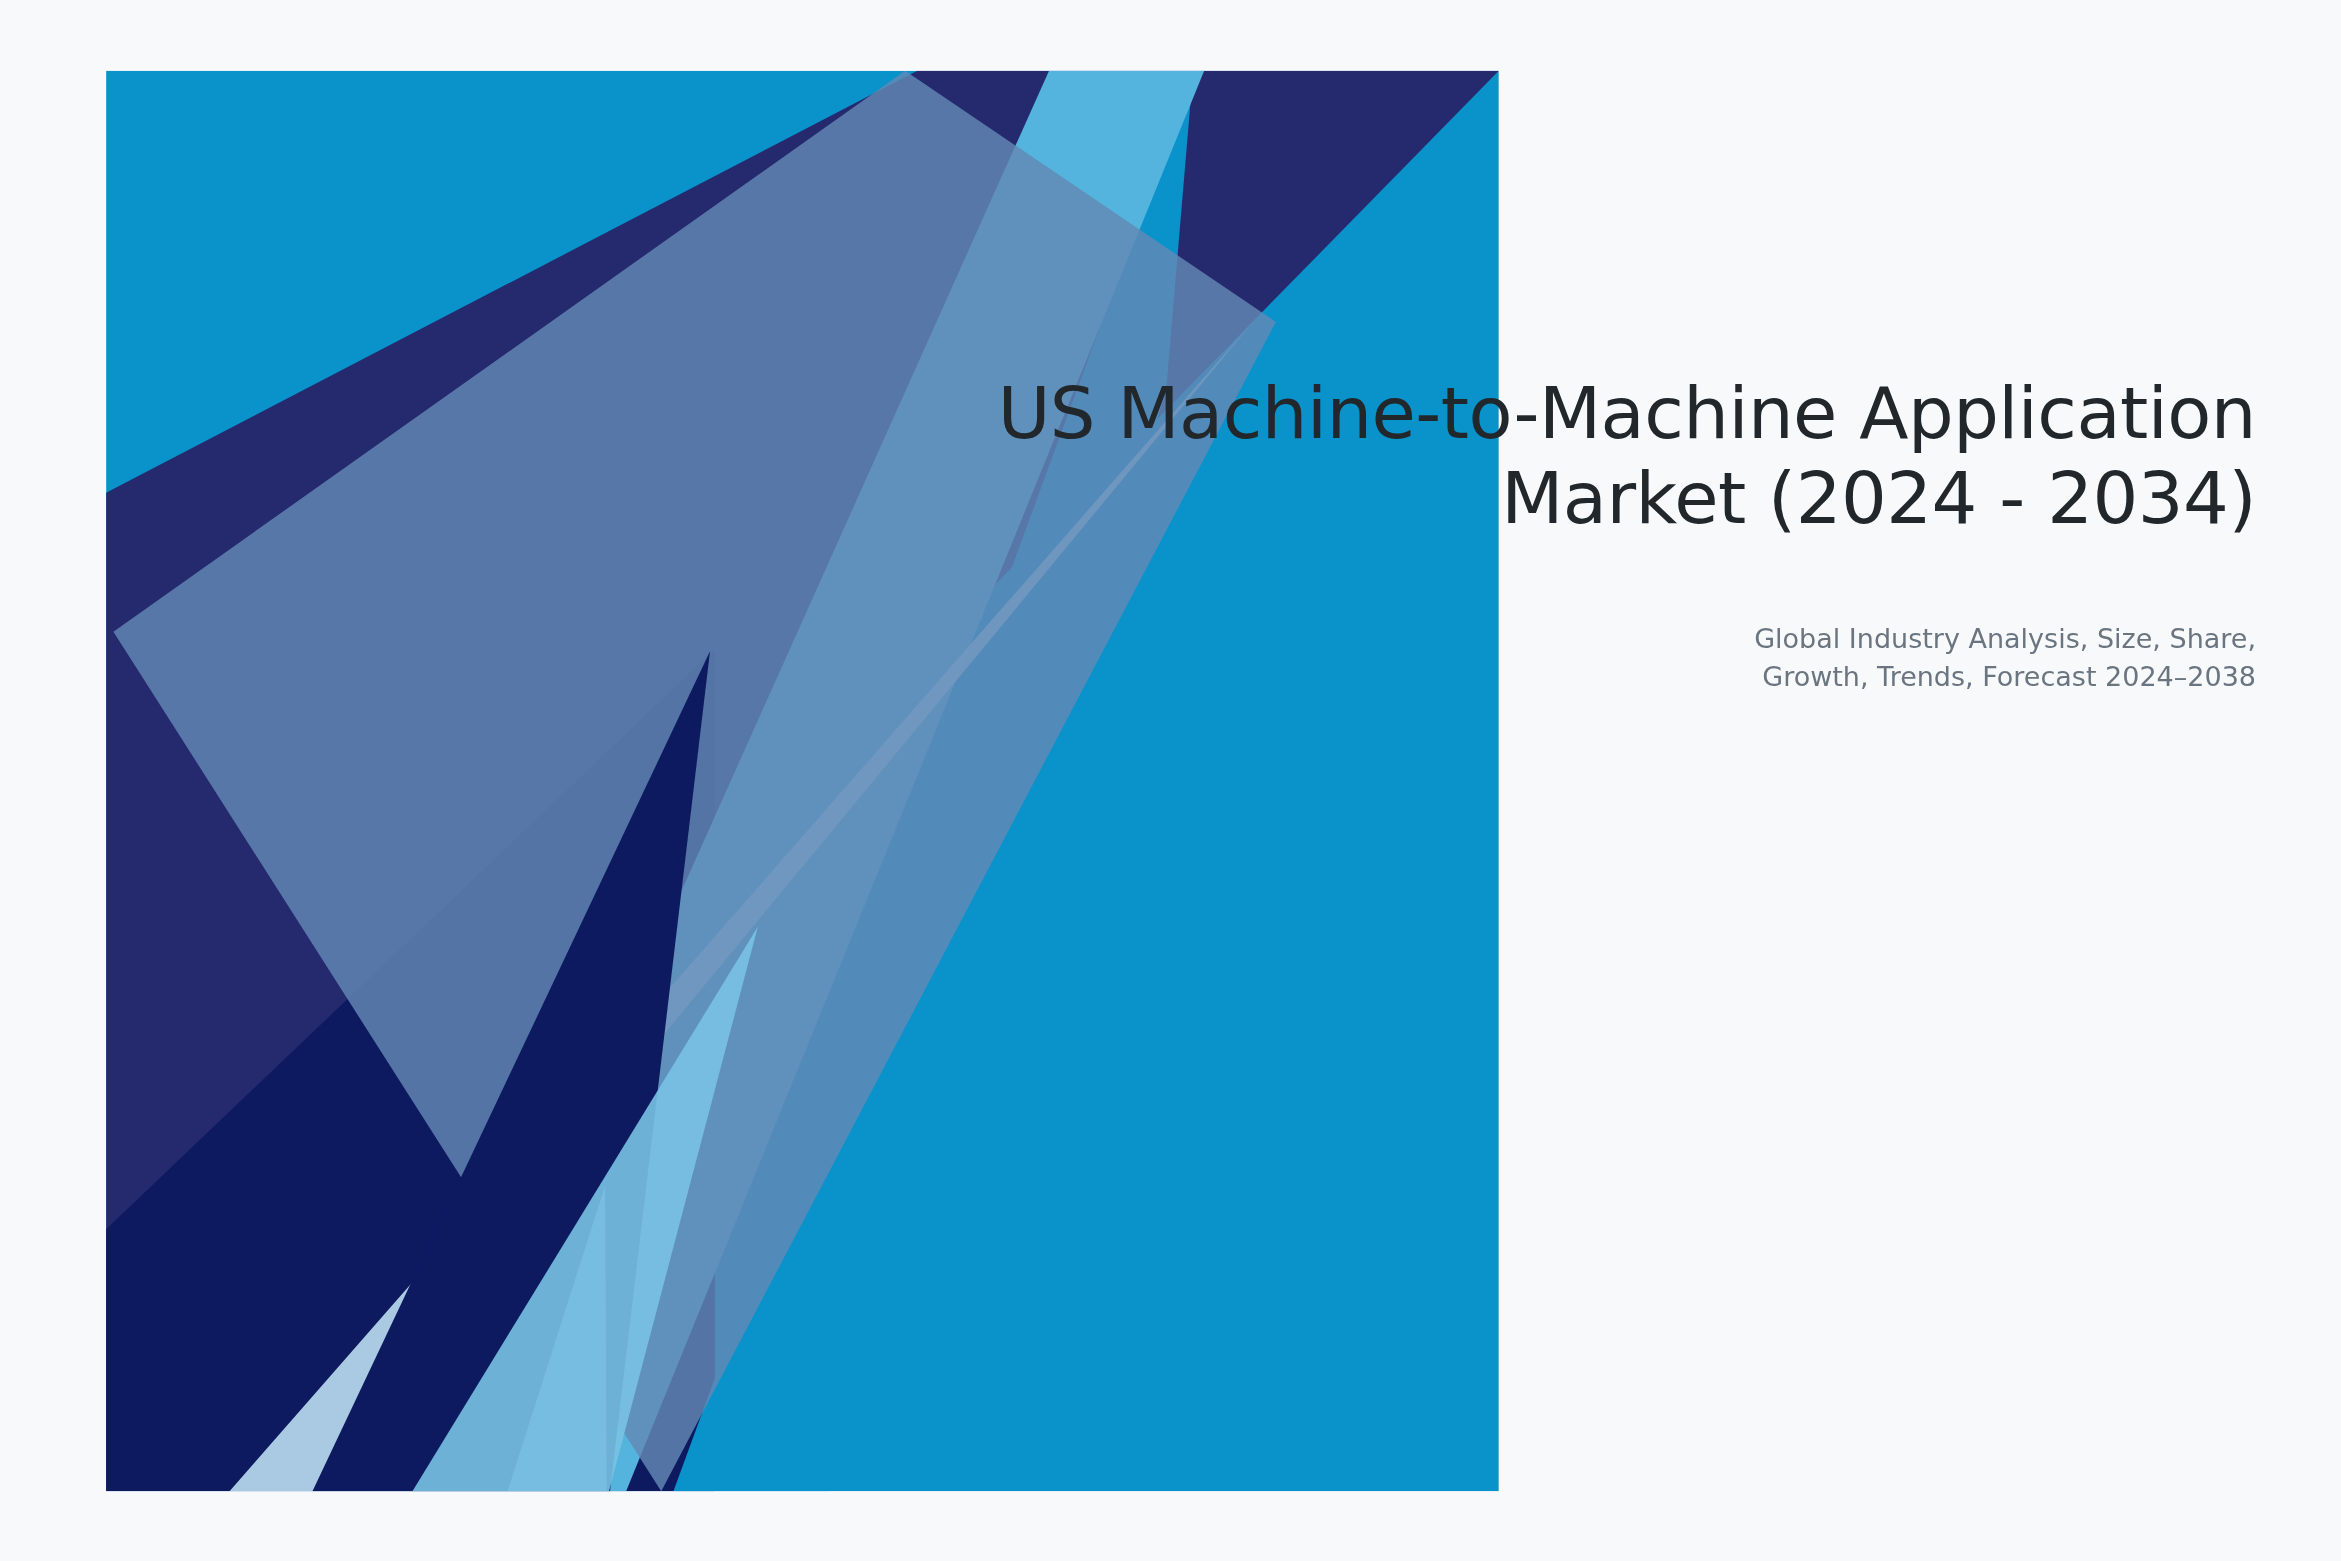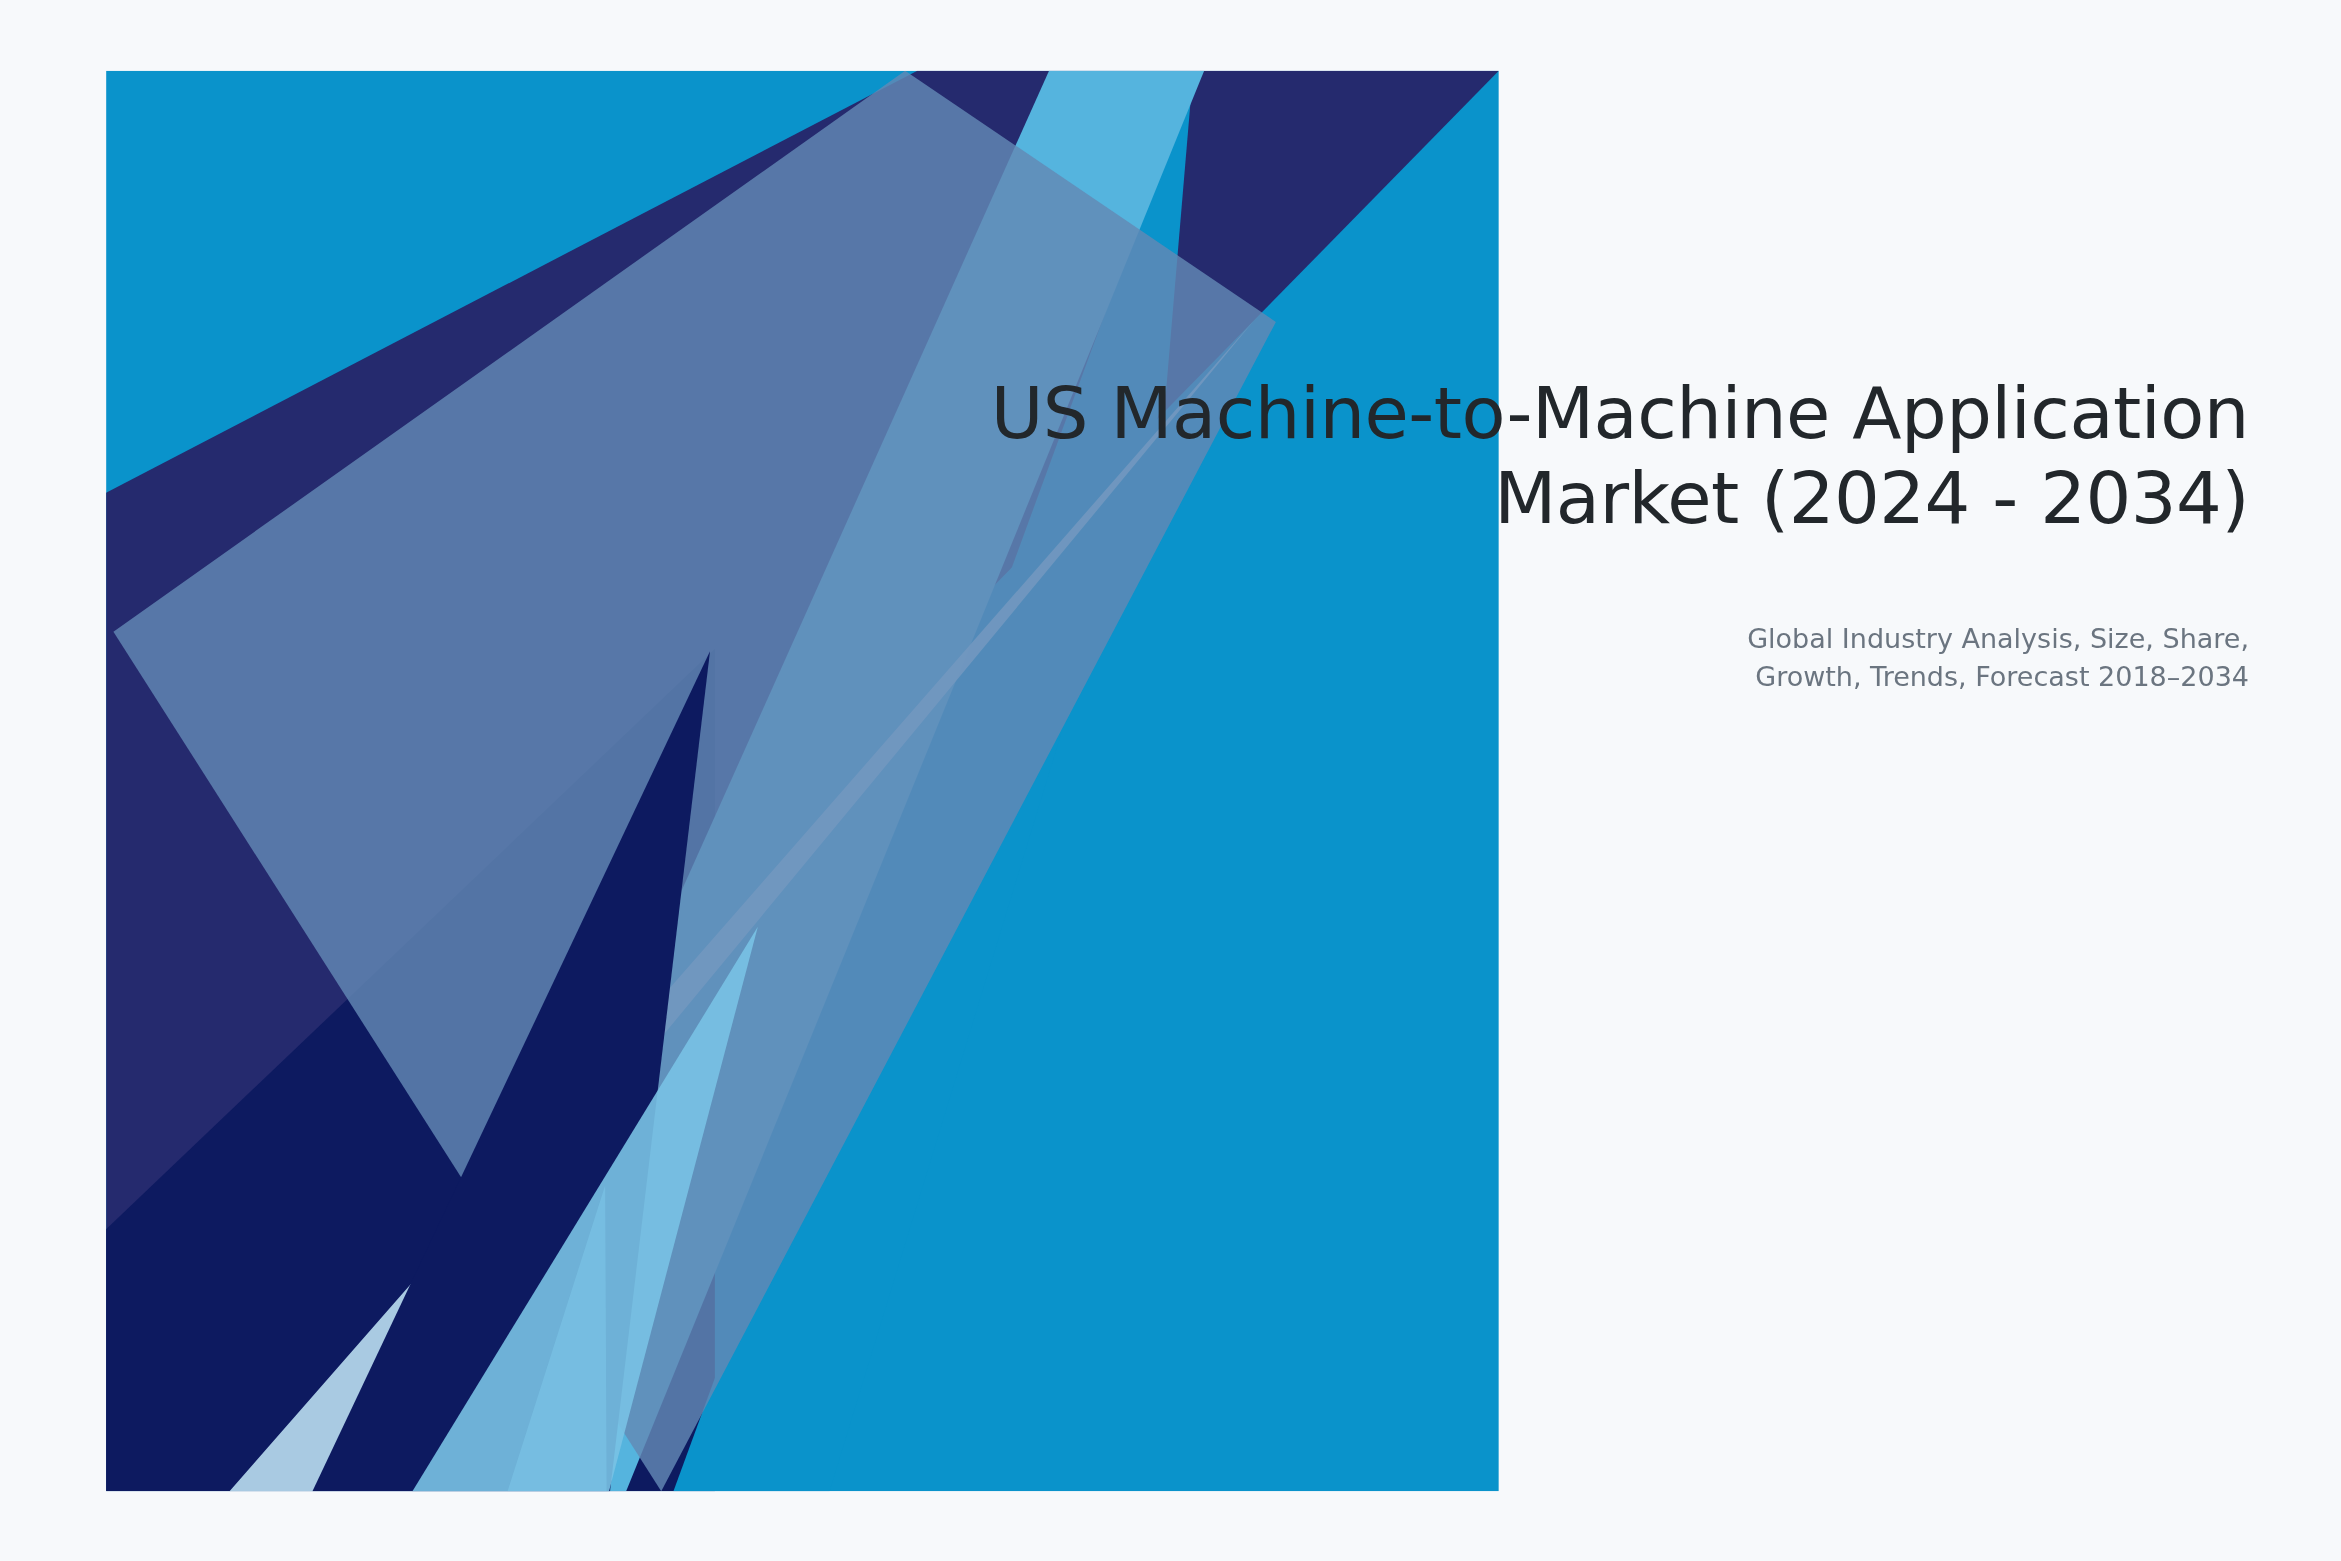--- a/index.html
+++ b/index.html
@@ -26,21 +26,21 @@
   }
   #artwork svg {
     display: block;
     width: 2342px;
     height: 1561px;
   }
 
   
   #text-block {
     position: absolute;
-    right: 93px;
+    right: 86px;
     top: 371px;
     width: 1464px;
     text-align: right;
     z-index: 5;
   }
 
   #title-wrap {
     position: relative;
     display: block;
   }
@@ -110,18 +110,18 @@
 
   <div id="text-block">
 
     <div id="title-wrap">
 
       <h1 class="cover-title">US Machine-to-Machine Application
 Market (2024 - 2034)</h1>
     </div>
 
     <p class="cover-subtitle">Global Industry Analysis, Size, Share,
-Growth, Trends, Forecast 2018–2034</p>
+Growth, Trends, Forecast 2024–2038</p>
 
   </div>
 
 </div>
 
 
 </body></html>

